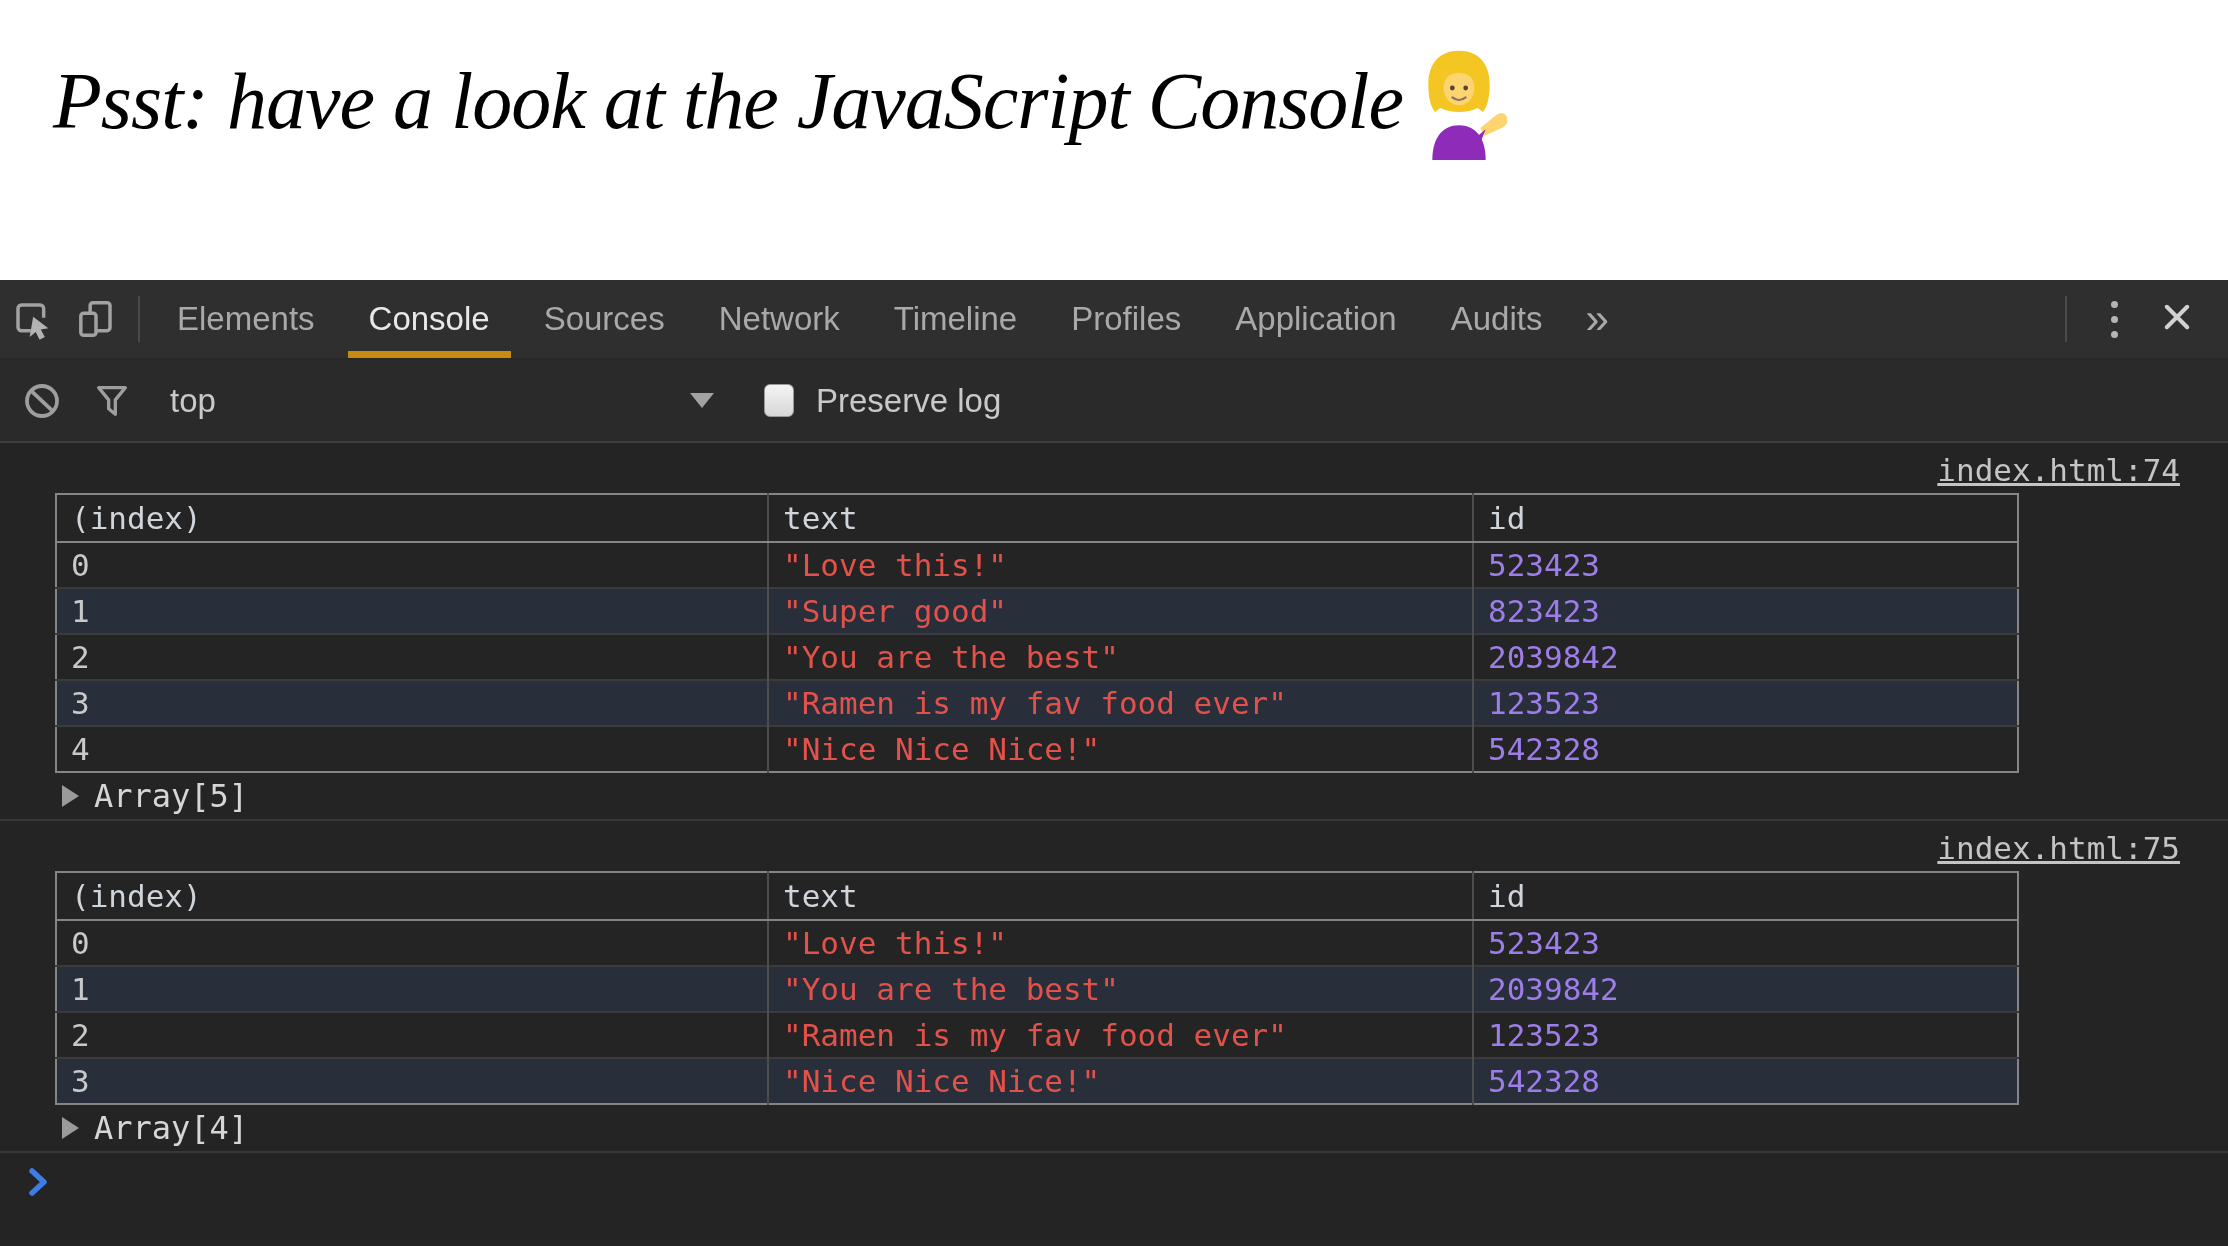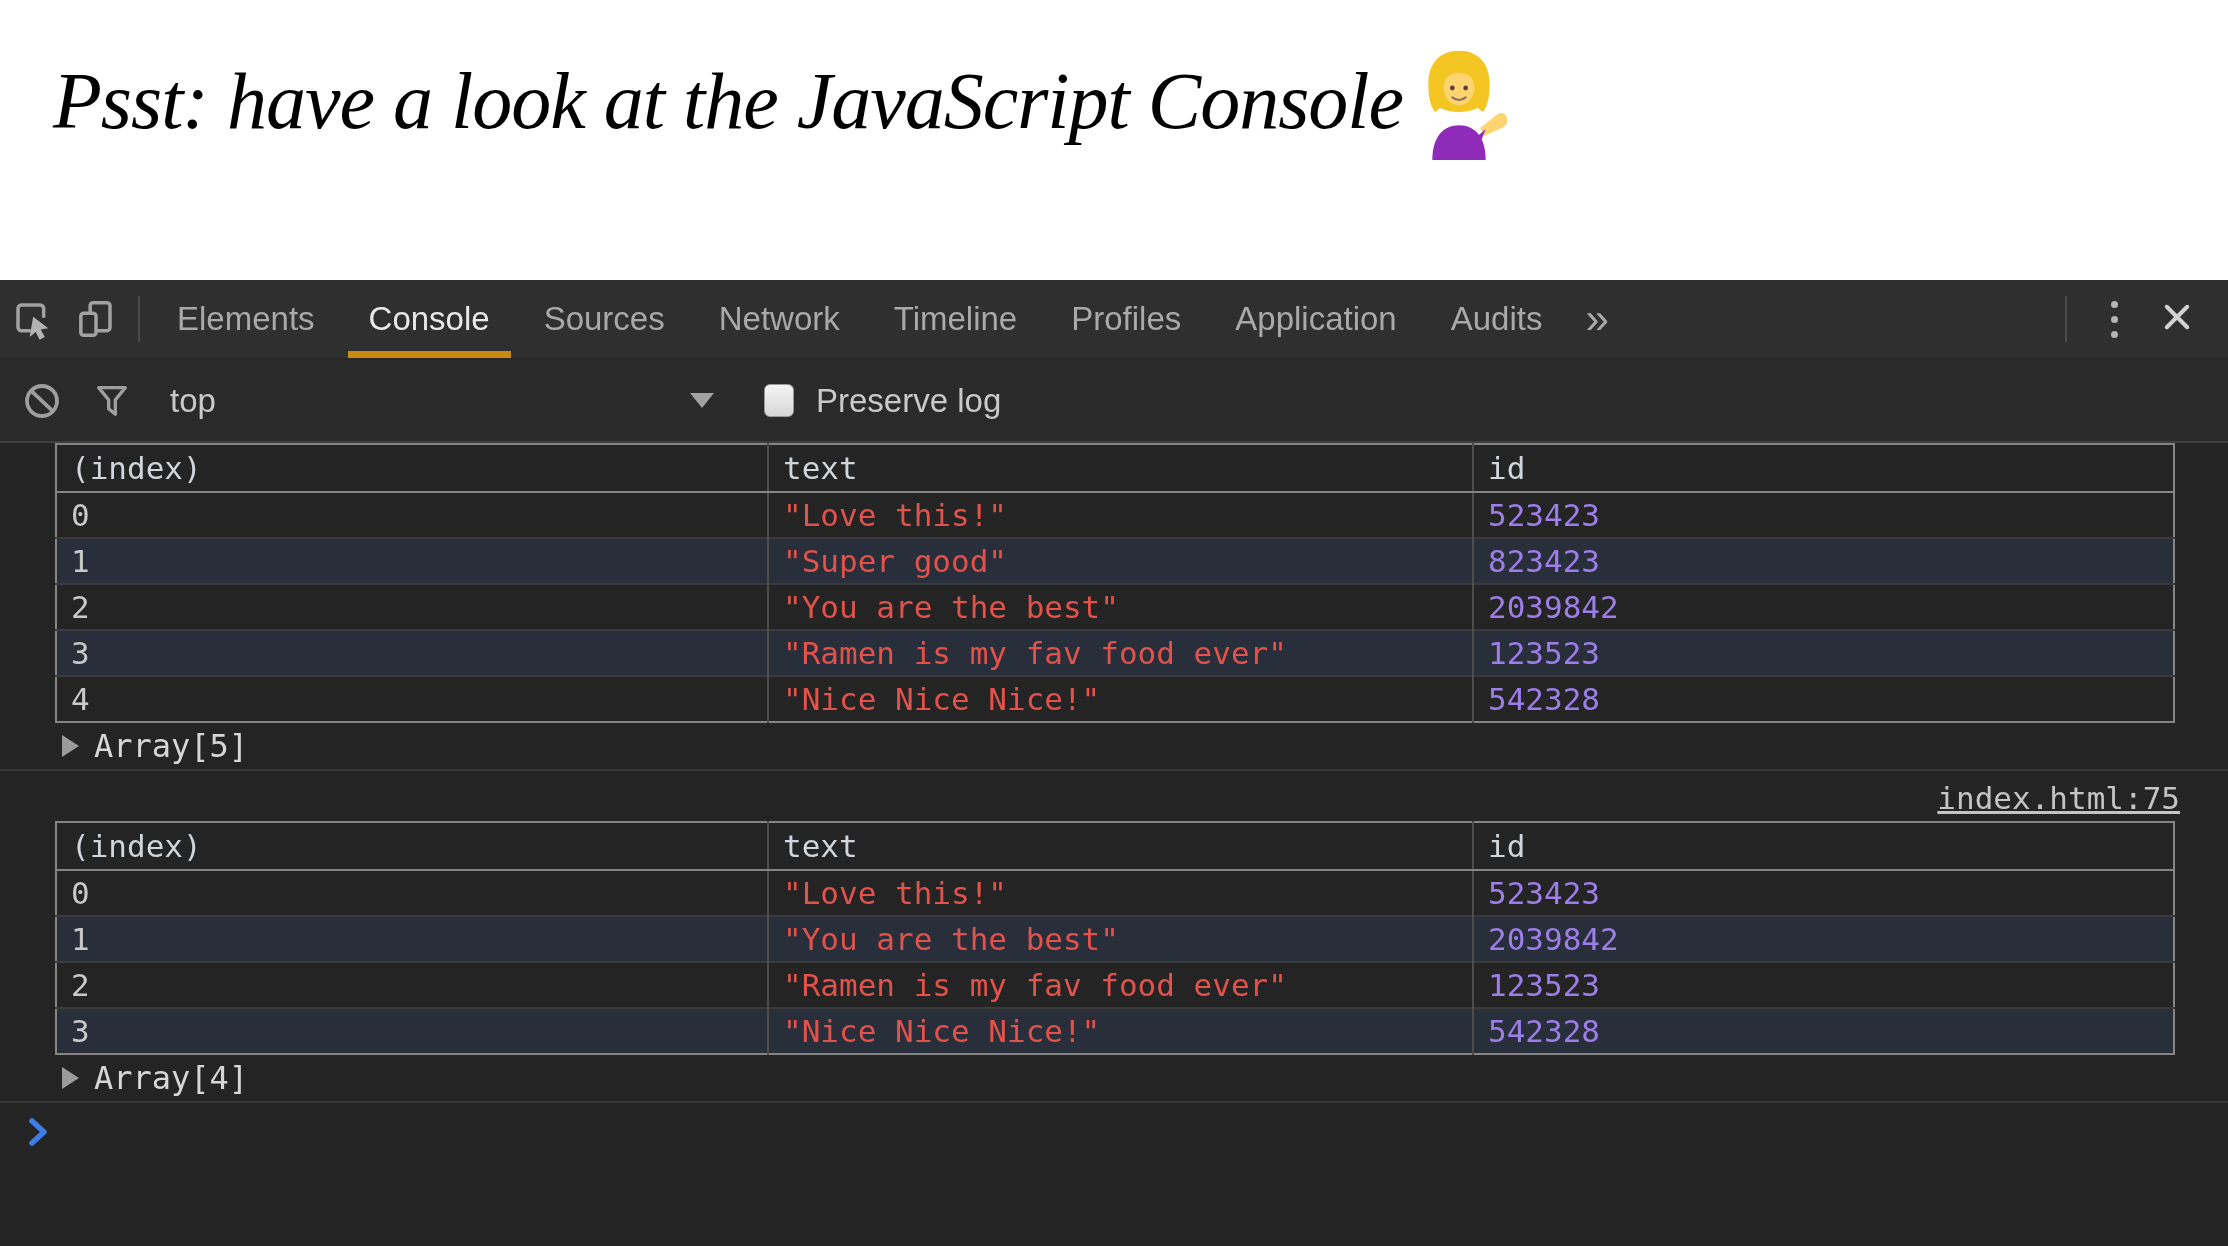--- a/index.html
+++ b/index.html
@@ -43,21 +43,21 @@
               border-top:15px solid #a2a2a2; margin-right:4px; }
   .checkbox { width:30px; height:33px; border-radius:6px; margin-left:46px; cursor:pointer;
               background:linear-gradient(#f4f4f4,#d7d7d7); border:1px solid #9a9a9a; }
   .preserve-label { margin-left:22px; font-size:33px; color:#c9c9c9; cursor:pointer; }
 
   
   .console-out { font-family:"DejaVu Sans Mono","Liberation Mono",monospace; }
   .link-row { text-align:right; padding:9px 48px 5px 0; }
   .src-link { font-size:31px; color:#c4c4c4; text-decoration:underline; cursor:pointer; }
 
-  table.ctable { table-layout:fixed; border-collapse:collapse; margin-left:55px; width:2120px;
+  table.ctable { table-layout:fixed; border-collapse:collapse; margin-left:55px; width:1964px;
                  border:2px solid #858585; font-size:31px; }
   table.ctable col.c1 { width:712px; } table.ctable col.c2 { width:705px; }
   table.ctable th { font-weight:normal; text-align:left; height:48px; padding-left:14px;
                     color:#cfd5db; border-bottom:2px solid #858585; cursor:pointer; }
   table.ctable td { height:46px; padding-left:14px; }
   table.ctable th:not(:last-child), table.ctable td:not(:last-child) { border-right:2px solid #4d4d4d; }
   table.ctable tbody tr + tr td { border-top:2px solid #3b3b3b; }
   tr.alt { background:#282e3a; }
   .idx { color:#c9c9c9; } .str { color:#e2524b; } .num { color:#9d7de8; }
 
@@ -148,20 +148,23 @@
       <span class="val">top</span>
       <span class="dd-arrow"></span>
     </div>
     <div class="checkbox"></div>
     <div class="preserve-label">Preserve log</div>
   </div>
 
   <div class="console-out">
 
     <div>
+      <div class="link-row">
+        <span class="src-link">index.html:74</span>
+      </div>
       <table class="ctable">
         <colgroup>
             <col class="c1">
             <col class="c2">
             <col>
           </colgroup>
         <thead>
           <tr>
             <th>(index)</th>
             <th>text</th>

